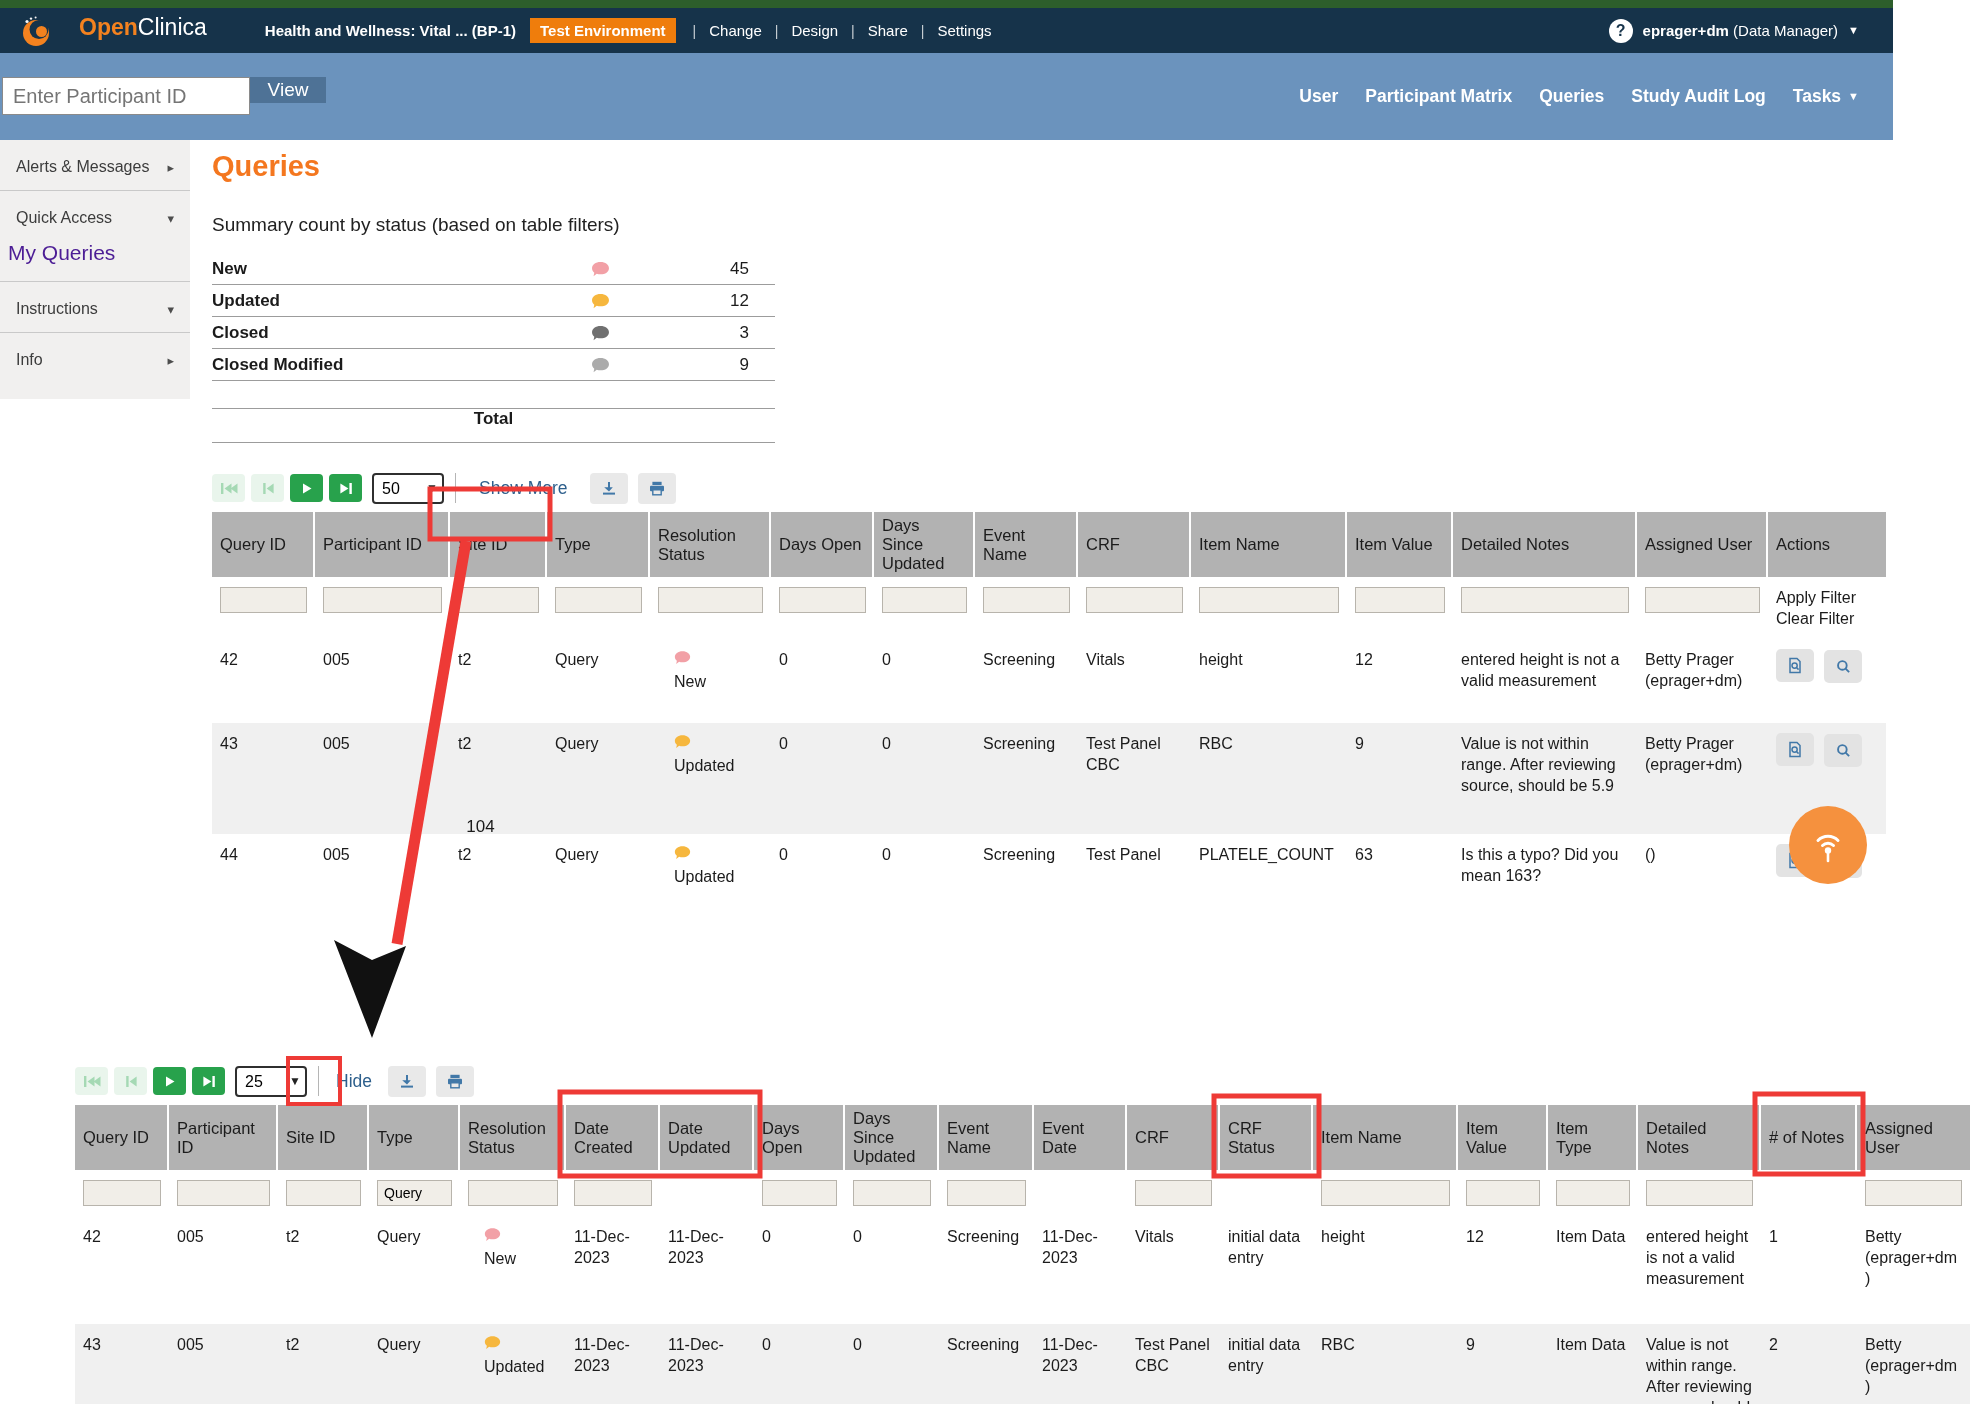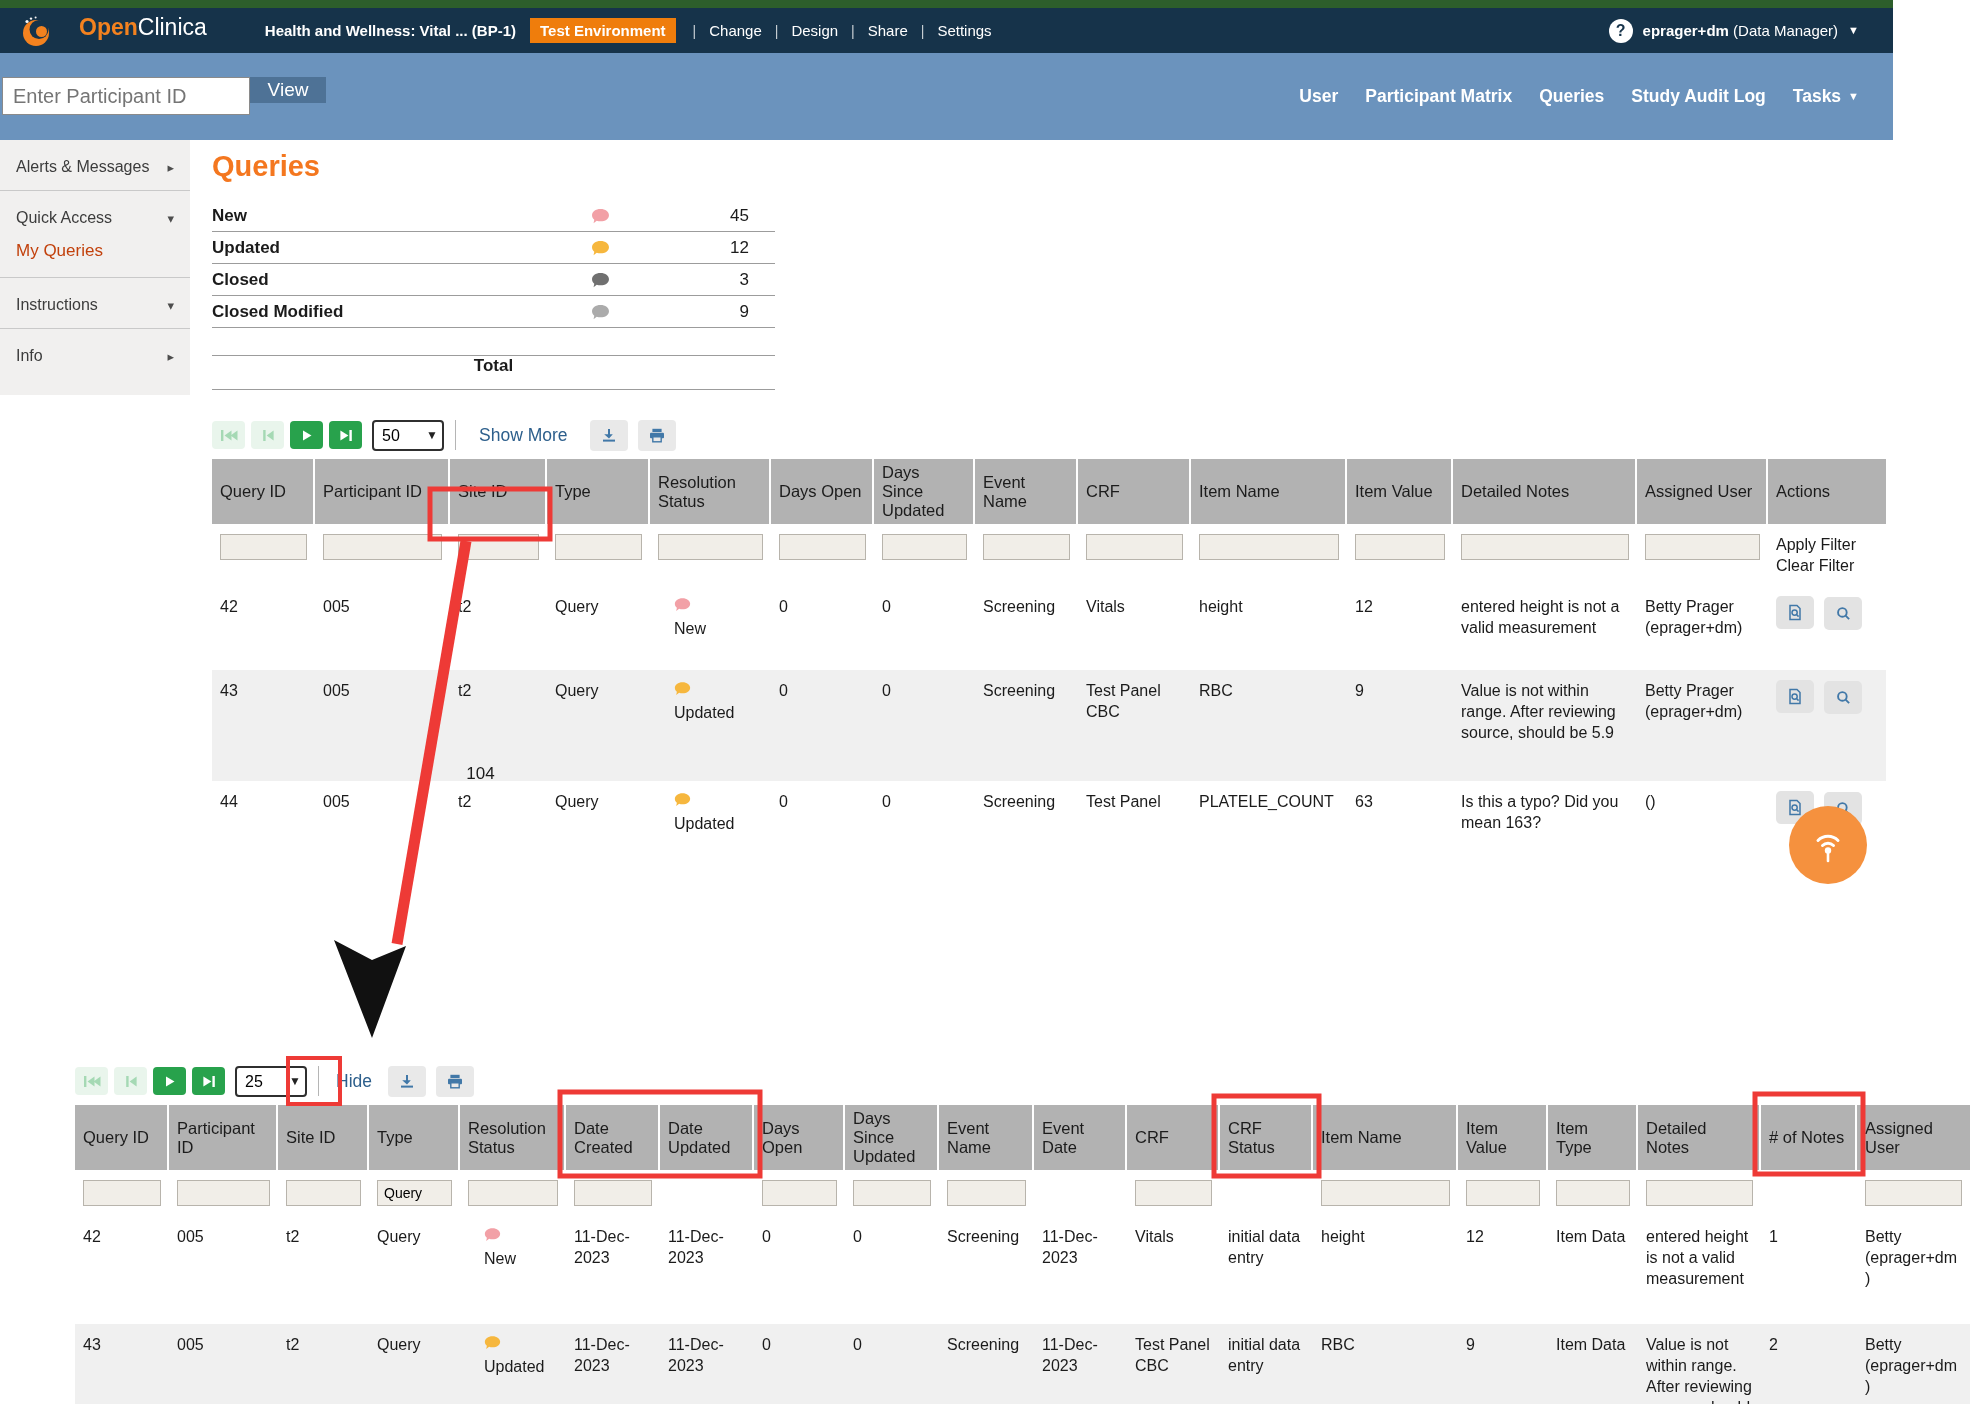--- a/index.html
+++ b/index.html
@@ -34,21 +34,21 @@
             font-family:"Liberation Sans",sans-serif;cursor:pointer;}
   .nav-links{position:absolute;right:34px;top:0;height:87px;display:flex;align-items:center;gap:27px;
              color:#fff;font-size:17.5px;font-weight:bold;}
   .nav-link{display:flex;align-items:center;gap:7px;cursor:pointer;}
 
   
   .sidebar{position:absolute;left:0;top:140px;width:190px;background:#f1f0ef;padding-bottom:16px;}
   .side-item{display:flex;justify-content:space-between;align-items:center;
              padding:18px 16px 14px 16px;font-size:16px;color:#3c3c3c;cursor:pointer;}
   .side-caret{color:#4d4d4d;font-size:13px;}
-  .side-sub{padding:0 16px 16px 16px;font-size:17px;color:#c2410c;cursor:pointer;}
+  .side-sub{padding:0 16px 16px 8px;font-size:21px;color:#4c1d95;cursor:pointer;}
   .side-div{border:none;border-top:1px solid #c9c9c9;margin:0;}
   .side-note{padding:2px 14px 14px 16px;font-size:15px;line-height:23px;color:#3c3c3c;}
 
   
   .main{position:absolute;left:212px;top:150px;width:1680px;}
   .page-title{margin:0;font-size:29px;font-weight:bold;color:#f4771f;}
   .summary-title{margin-top:31px;font-size:19px;color:#222;}
   .summary{width:563px;margin-top:17px;}
   .s-row{display:flex;align-items:center;height:31px;border-bottom:1px solid #9c9c9c;}
   .s-label{flex:0 0 368px;font-weight:bold;font-size:17px;}
@@ -179,20 +179,21 @@
     </div>
     <hr class="side-div">
     <div class="side-item">
       <span>Info</span>
       <span class="side-caret">▸</span>
     </div>
   </aside>
 
   <main class="main">
     <h1 class="page-title">Queries</h1>
+    <div class="summary-title">Summary count by status (based on table filters)</div>
 
     <div class="summary">
       <div class="s-row">
         <span class="s-label">New</span>
         <span class="s-icon">
           <svg viewBox="0 0 20 17" width="19" height="16">
               <path d="M10 1 C15.2 1 19 3.9 19 7.6 C19 11.3 15.2 14.2 10 14.2 C8.6 14.2 7.2 14 6 13.5 L2.6 16.2 L3.4 12.4 C1.9 11.1 1 9.4 1 7.6 C1 3.9 4.8 1 10 1 Z" style="fill: rgb(242, 160, 166);"></path>
             </svg>
         </span>
         <span class="s-count">45</span>

